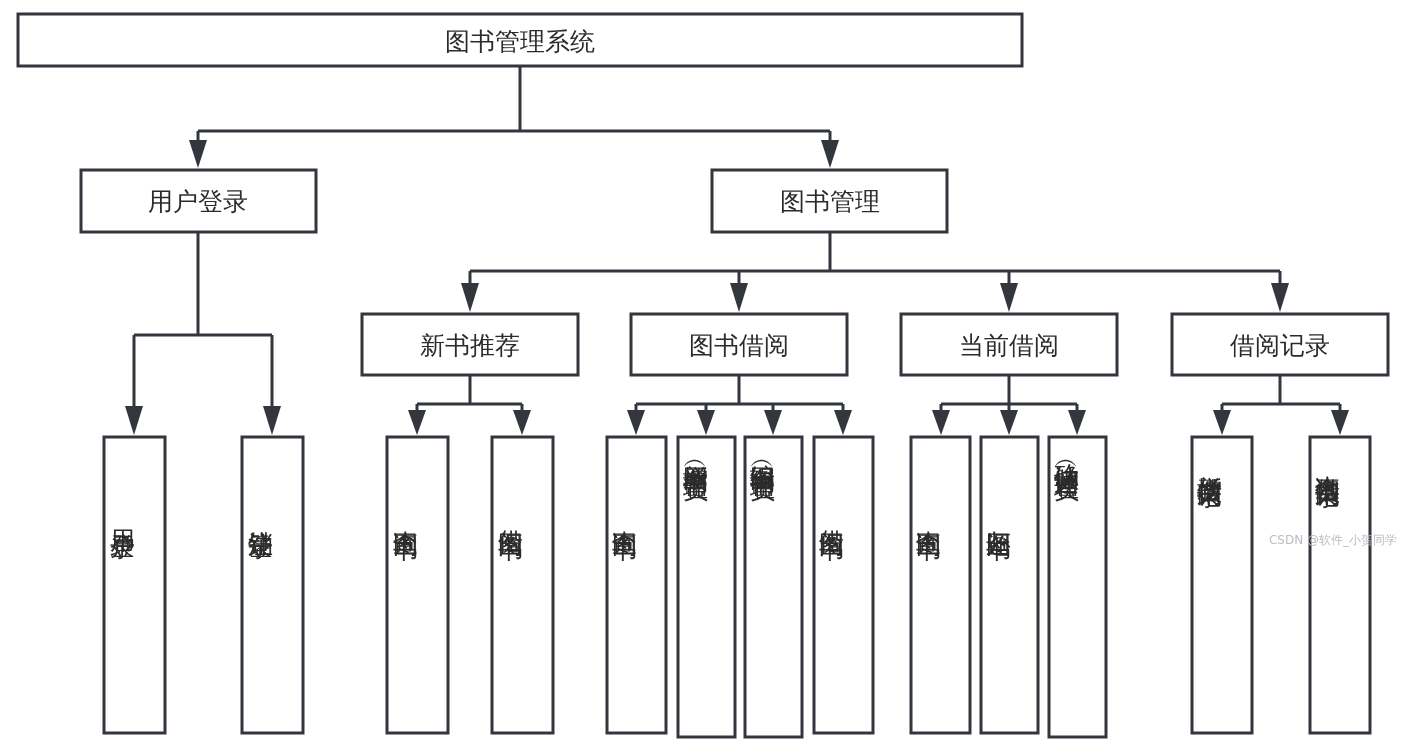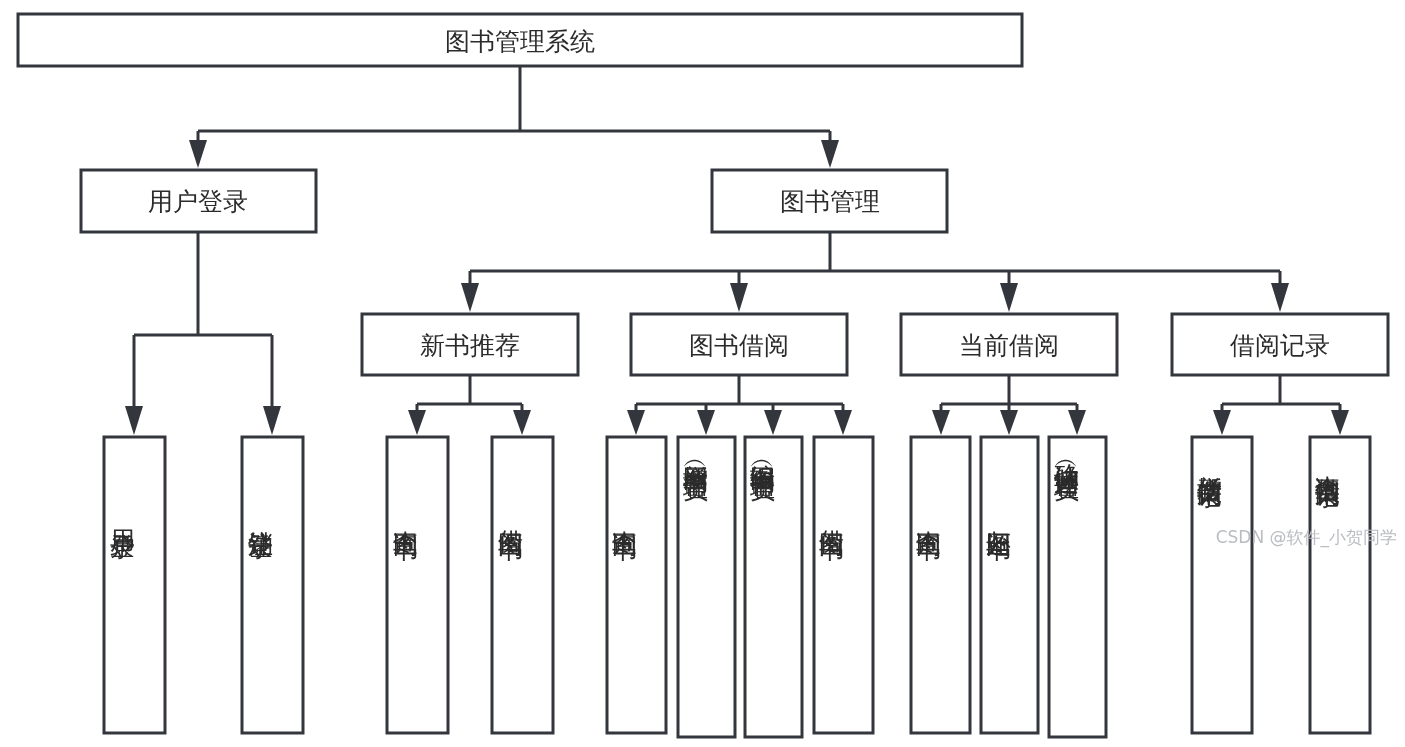--- a/index.html
+++ b/index.html
@@ -29,21 +29,21 @@
     writing-mode:vertical-rl;
     text-orientation:upright;
     letter-spacing:2px;
     white-space:nowrap;
     line-height:1;
     pointer-events:none;
   }
   #watermark{
     position:absolute;
     right:8px;bottom:6px;
-    font-size:17px;
+    font-size:12px;
     color:#b9bcc1;
     font-family:"DejaVu Sans","Liberation Sans",sans-serif;
     white-space:nowrap;
   }
 </style>
 </head>
 <body>
 
 <div id="diagram-root">
 

